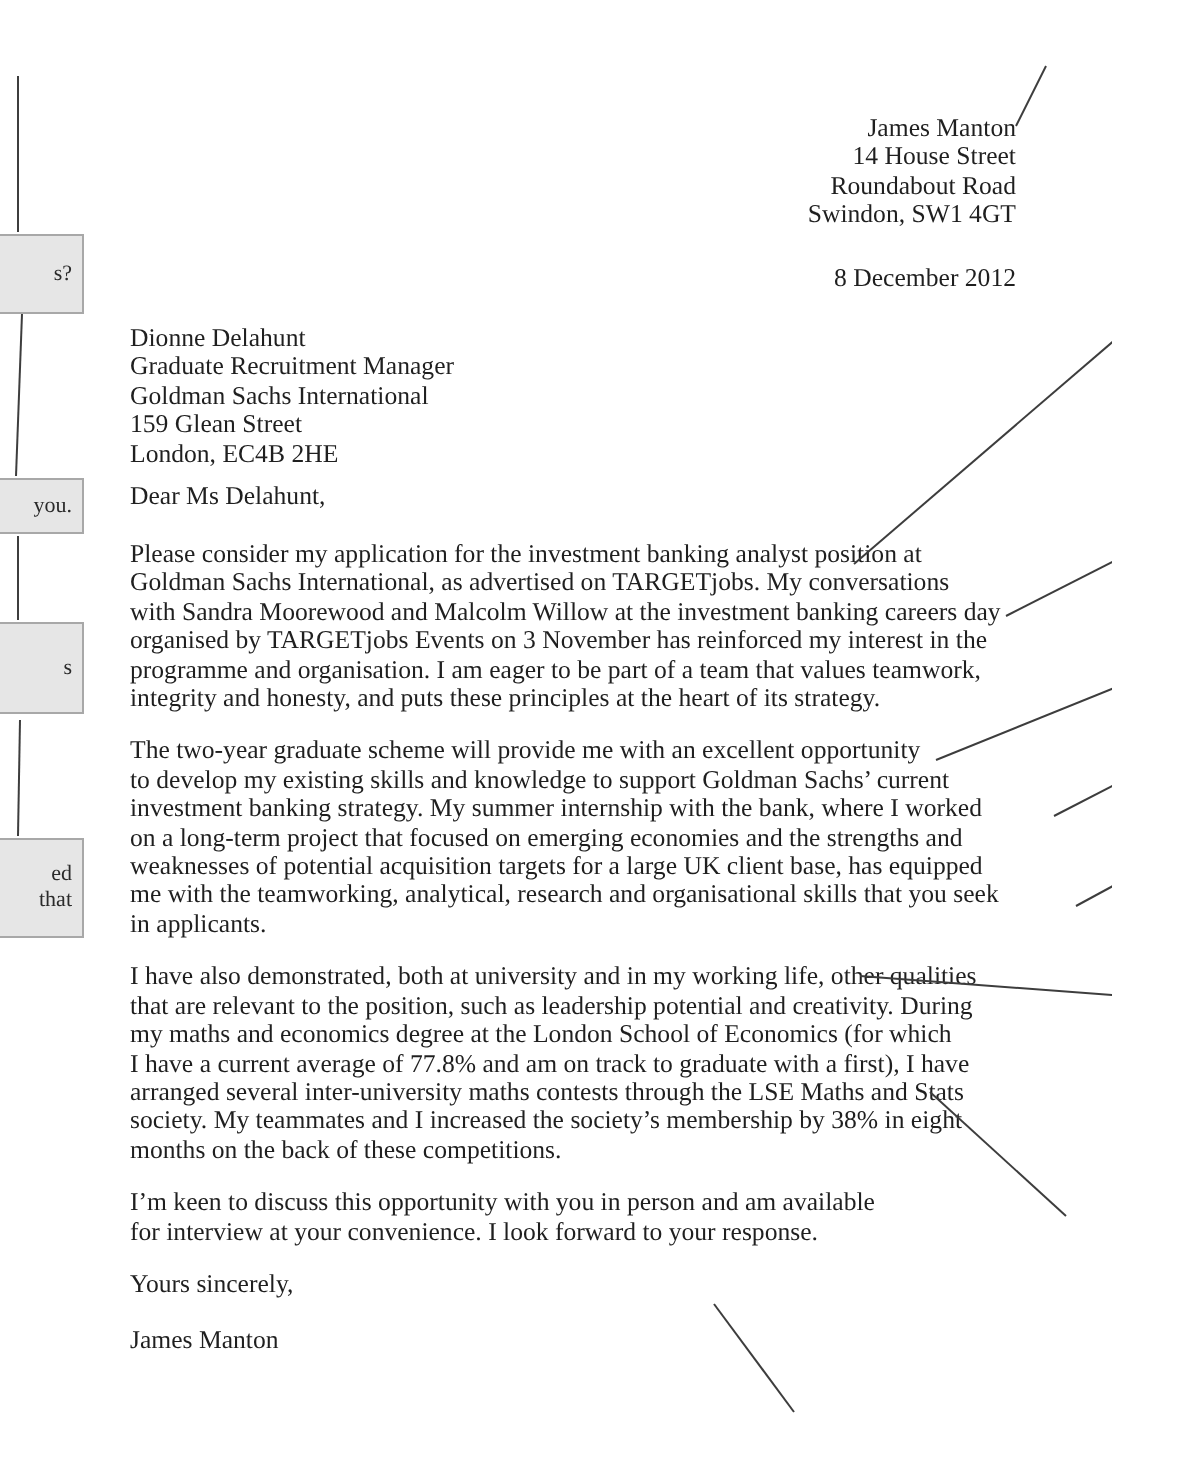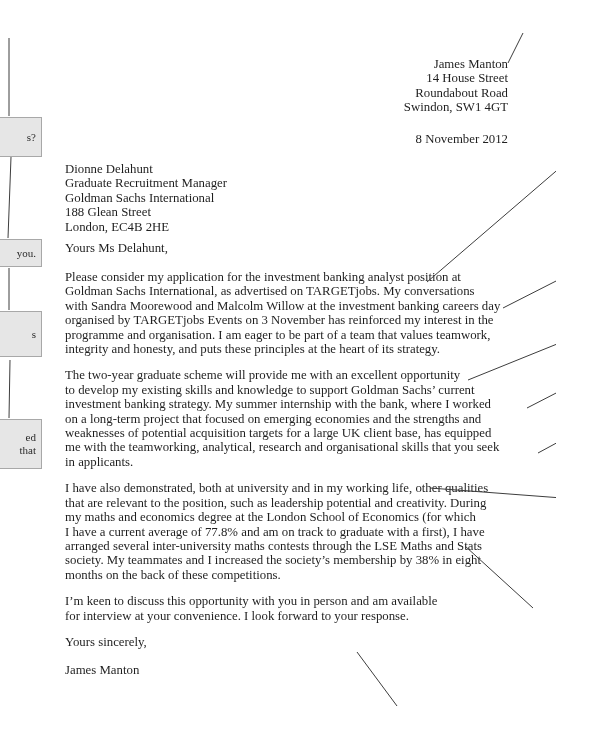--- a/index.html
+++ b/index.html
@@ -40,27 +40,27 @@
 </style>
 </head>
 <body>
 
 <div class="page">
 
   <div class="sender textblock">James Manton
 14 House Street
 Roundabout Road
 Swindon, SW1 4GT</div>
-  <div class="date textblock">8 November 2012</div>
+  <div class="date textblock">8 December 2012</div>
   <div class="recipient textblock">Dionne Delahunt
 Graduate Recruitment Manager
 Goldman Sachs International
-188 Glean Street
+159 Glean Street
 London, EC4B 2HE</div>
-  <div class="salutation textblock">Yours Ms Delahunt,</div>
+  <div class="salutation textblock">Dear Ms Delahunt,</div>
 
   <div class="letter-body">
     <p>Please consider my application for the investment banking analyst position at
 Goldman Sachs International, as advertised on TARGETjobs. My conversations
 with Sandra Moorewood and Malcolm Willow at the investment banking careers day
 organised by TARGETjobs Events on 3 November has reinforced my interest in the
 programme and organisation. I am eager to be part of a team that values teamwork,
 integrity and honesty, and puts these principles at the heart of its strategy.</p>
     <p>The two-year graduate scheme will provide me with an excellent opportunity
 to develop my existing skills and knowledge to support Goldman Sachs’ current

